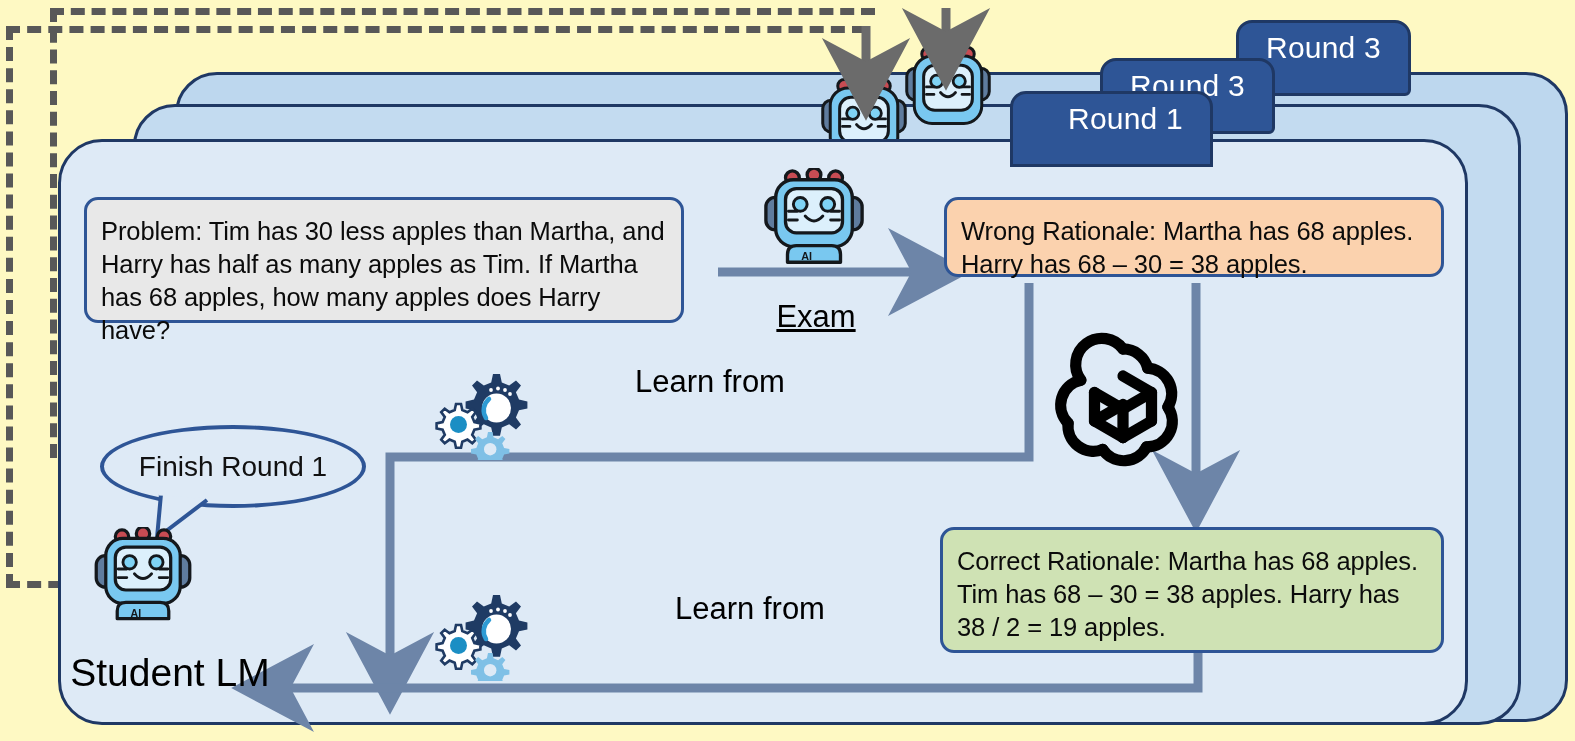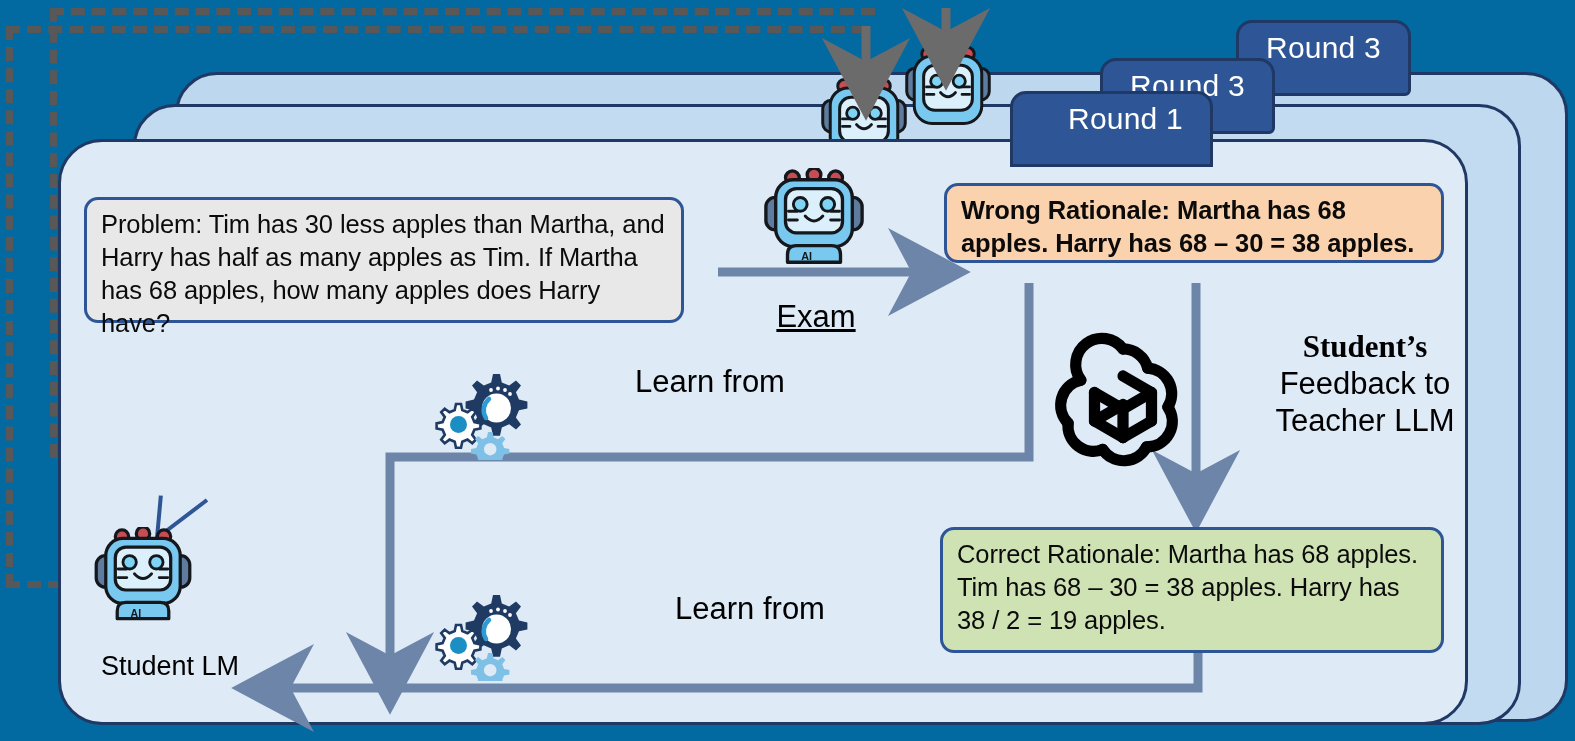--- a/index.html
+++ b/index.html
@@ -1,17 +1,17 @@
 <!DOCTYPE html>
 <html><head>
 <meta charset="utf-8">
 <style>
   html,body{margin:0;padding:0;background:#ffffff;}
   body{width:1575px;height:741px;overflow:hidden;font-family:"Liberation Sans",sans-serif;}
-  #stage{position:relative;width:1575px;height:741px;background:#0369a1;}
+  #stage{position:relative;width:1575px;height:741px;background:#fef9c3;}
 
   
   .card{position:absolute;border:3px solid #1f3864;border-radius:42px;box-sizing:border-box;}
   .card-back3{left:175px;top:72px;width:1393px;height:650px;background:#bdd7ee;}
   .card-back2{left:133px;top:104px;width:1388px;height:621px;background:#c3dbf0;}
   .card-front{left:58px;top:139px;width:1410px;height:586px;background:#deeaf6;border-width:3px;border-radius:44px;}
 
   
   .tab{position:absolute;background:#2e5596;border:3px solid #1f3864;border-radius:16px 16px 6px 6px;
        color:#ffffff;font-size:30px;display:flex;align-items:flex-start;justify-content:center;
@@ -26,32 +26,32 @@
       border-top:7px dashed #585858;border-left:7px dashed #585858;border-bottom:7px dashed #585858;
       border-right:0;box-sizing:border-box;}
   .dash-inner{left:50px;top:8px;width:825px;height:450px;
       border-top:7px dashed #585858;border-left:7px dashed #585858;
       border-right:0;border-bottom:0;box-sizing:border-box;}
 
   
   .tbox{position:absolute;box-sizing:border-box;border:3px solid #2e5596;border-radius:14px;}
   .tbox .shadow1{position:absolute;left:-8px;top:-8px;right:8px;bottom:8px;border:3px solid #2e5596;
                  border-radius:14px;background:transparent;z-index:-1;}
-  .tbox .txt{padding:8px 14px;font-size:25.5px;line-height:1.30;color:#0b0b0b;letter-spacing:-0.1px;}
+  .tbox .txt{padding:15px 14px;font-size:25.5px;line-height:1.30;color:#0b0b0b;letter-spacing:-0.1px;}
 
   #problem-box{left:84px;top:197px;width:600px;height:126px;background:#e8e8e8;}
-  #wrong-box{left:944px;top:183px;width:500px;height:80px;background:#fbd2ae;font-weight:bold;}
+  #wrong-box{left:944px;top:197px;width:500px;height:80px;background:#fbd2ae;}
   #correct-box{left:940px;top:527px;width:504px;height:126px;background:#cfe2b4;}
 
   
   .lbl{position:absolute;color:#000;font-size:31px;line-height:1.20;text-align:center;}
   #exam-label{left:716px;top:298px;width:200px;text-decoration:underline;}
   #self-reflection-label{left:560px;top:363px;width:300px;}
   #customized-feedback-label{left:570px;top:590px;width:360px;}
-  #student-lm-label{left:40px;top:650px;width:260px;font-size:27px;}
+  #student-lm-label{left:40px;top:650px;width:260px;font-size:39px;}
   #feedback-label{left:1240px;top:328px;width:250px;}
   #feedback-label .bold-serif{font-family:"Liberation Serif",serif;font-weight:bold;font-size:31px;display:block;}
 
   
   #finish-bubble{position:absolute;left:100px;top:425px;width:258px;height:75px;
      border:4px solid #2e5596;border-radius:50%/50%;background:#deeaf6;
      display:flex;align-items:center;justify-content:center;font-size:28px;color:#111;}
   #finish-bubble-tail{position:absolute;left:155px;top:492px;width:60px;height:50px;}
 
   
@@ -150,20 +150,23 @@
 
     <line x1="718" y1="272" x2="924" y2="272" stroke="#6d85a8" stroke-width="9" marker-end="url(#ah)"></line>
 
     <line x1="1196" y1="283" x2="1196" y2="486" stroke="#6d85a8" stroke-width="9" marker-end="url(#ah)"></line>
 
     <path d="M1029 283 L1029 457 L390 457 L390 668" fill="none" stroke="#6d85a8" stroke-width="9" stroke-linejoin="miter" marker-end="url(#ah)"></path>
 
     <path d="M1198 627 L1198 688 L278 688" fill="none" stroke="#6d85a8" stroke-width="9" stroke-linejoin="miter" marker-end="url(#ah)"></path>
   </svg>
 
+  <div id="finish-bubble">
+    <span>Finish Round 1</span>
+  </div>
   <svg id="finish-bubble-tail" viewBox="0 0 60 50">
     <path d="M6 2 L2 46 L52 8" fill="#deeaf6" stroke="#2e5596" stroke-width="4" stroke-linejoin="round"></path>
     <path d="M4 0 L50 2" stroke="#deeaf6" stroke-width="7"></path>
   </svg>
 
   <div class="tbox" id="problem-box">
     <div class="shadow1"></div>
     <div class="txt">Problem: Tim has 30 less apples than Martha, and Harry has half as many apples as Tim. If Martha has 68 apples, how many apples does Harry have?</div>
   </div>
 
@@ -298,21 +301,16 @@
   <div class="lbl" id="exam-label">Exam</div>
 
   <div class="lbl" id="self-reflection-label">
     <div>Learn from</div>
   </div>
 
   <div class="lbl" id="customized-feedback-label">
     <div>Learn from</div>
   </div>
 
-  <div class="lbl" id="feedback-label">
-    <span class="bold-serif">Student’s</span>
-    <div>Feedback to</div>
-    <div>Teacher LLM</div>
-  </div>
 
   <div class="lbl" id="student-lm-label">Student LM</div>
 
 </div>
 
 </body></html>

